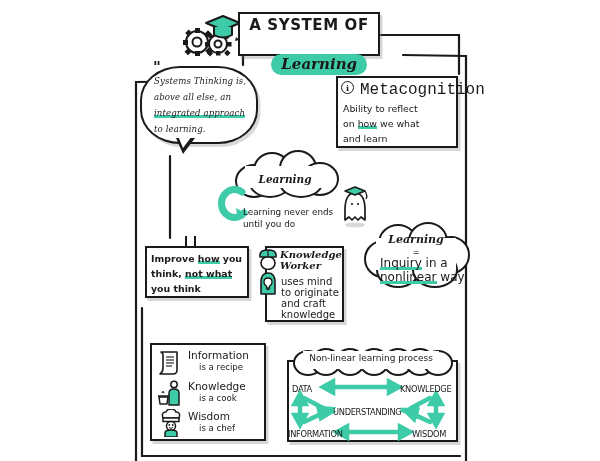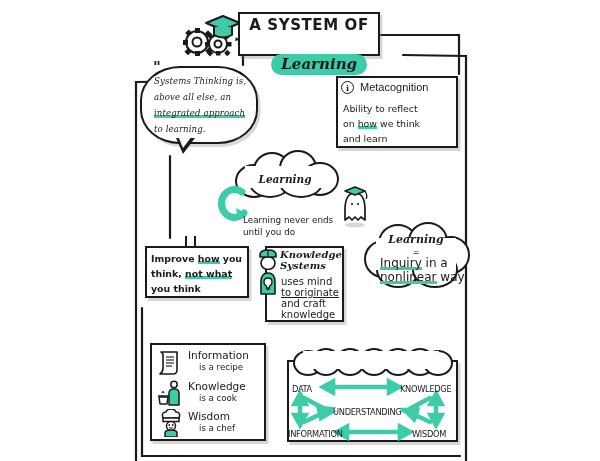--- a/index.html
+++ b/index.html
@@ -130,22 +130,22 @@
     border-radius: 50%;
     font-size: 8px;
     line-height: 13px;
     text-align: center;
     font-family: "DejaVu Serif", serif;
     font-weight: bold;
     box-sizing: border-box;
   }
   #meta-title {
     left: 360px; top: 73px;
-    font-family: Liberation Sans, sans-serif;
-    font-size: 11px;
+    font-family: Liberation Mono, monospace;
+    font-size: 16px;
   }
   .meta-line {
     left: 343px;
     font-family: "DejaVu Sans", sans-serif;
     font-size: 9.4px;
   }
   #m1 { top: 95px; }
   #m2 { top: 110px; }
   #m3 { top: 125px; }
 
@@ -177,21 +177,20 @@
   #ll-arrow {
     position: absolute;
     left: 216px; top: 178px;
     width: 34px; height: 36px;
   }
 
   .ll-sub {
     left: 243px;
     font-family: "DejaVu Sans", sans-serif;
     font-size: 8.8px;
-    margin-top: 8px;
   }
   #lls1 { top: 199px; }
   #lls2 { top: 211px; }
 
   #grad-ghost { position: absolute; left: 340px; top: 176px; width: 30px; height: 44px; }
 
   
   #lq-cloud { position: absolute; left: 364px; top: 214px; width: 104px; height: 64px; }
   #lq-cloud .puff {
     position: absolute;
@@ -267,21 +266,21 @@
     font-size: 10px;
   }
   #kw-title1 { top: 241px; }
   #kw-title2 { top: 252px; }
   .kw-line {
     left: 281px;
     font-family: "DejaVu Sans", sans-serif;
     font-size: 10px;
   }
   #k1 { top: 268px; }
-  #k2 { top: 279px; text-decoration: underline; }
+  #k2 { top: 279px; }
   #k3 { top: 290px; }
   #k4 { top: 301px; }
 
   
   #rcc-card {
     left: 150px; top: 335px;
     width: 116px; height: 98px;
   }
   .rcc-main {
     position: absolute;
@@ -414,21 +413,21 @@
   <div class="txt" id="quote-mark">"</div>
   <div class="txt quote-line" id="q1">Systems Thinking is,</div>
   <div class="txt quote-line" id="q2">above all else, an</div>
   <div class="txt quote-line" id="q3"><span class="hl">integrated approach</span></div>
   <div class="txt quote-line" id="q4">to learning.</div>
 
   <div class="sketchbox" id="meta-card"></div>
   <div id="meta-icon">i</div>
   <div class="txt" id="meta-title">Metacognition</div>
   <div class="txt meta-line" id="m1">Ability to reflect</div>
-  <div class="txt meta-line" id="m2"><span>on </span><span class="hl">how</span><span> we think</span></div>
+  <div class="txt meta-line" id="m2"><span>on </span><span class="hl">how</span><span> we what</span></div>
   <div class="txt meta-line" id="m3">and learn</div>
 
   <div id="ll-cloud">
     <div class="puff" style="left:2px;  top:14px; width:34px; height:30px;"></div>
     <div class="puff" style="left:20px; top:2px;  width:34px; height:32px;"></div>
     <div class="puff" style="left:46px; top:0px;  width:34px; height:32px;"></div>
     <div class="puff" style="left:68px; top:12px; width:34px; height:30px;"></div>
     <div class="puff" style="left:16px; top:18px; width:38px; height:26px;"></div>
     <div class="puff" style="left:46px; top:18px; width:40px; height:26px;"></div>
     <div style="position:absolute;left:12px;top:16px;width:80px;height:22px;background:#fff;"></div>
@@ -480,21 +479,21 @@
     <line x1="10" y1="2" x2="10" y2="9" stroke="#1A1A1A" stroke-width="1.2"></line>
   </svg>
 
   <svg id="kw-icon2" viewBox="0 0 20 25">
     <path d="M3,24 L3,12 Q3,3 10,3 Q17,3 17,12 L17,24 Z" fill="#3ECBA7" stroke="#1A1A1A" stroke-width="1.6" stroke-linejoin="round"></path>
     <path d="M10,8 Q14,8 14,12 Q14,15 11.5,16 L11.5,18 L8.5,18 L8.5,16 Q6,15 6,12 Q6,8 10,8 Z" fill="#FFFFFF" stroke="#1A1A1A" stroke-width="1.3"></path>
     <line x1="8.5" y1="19.5" x2="11.5" y2="19.5" stroke="#1A1A1A" stroke-width="1.2"></line>
   </svg>
 
   <div id="kw-title1">Knowledge</div>
-  <div id="kw-title2">Systems</div>
+  <div id="kw-title2">Worker</div>
   <div class="txt kw-line" id="k1">uses mind</div>
   <div class="txt kw-line" id="k2">to originate</div>
   <div class="txt kw-line" id="k3">and craft</div>
   <div class="txt kw-line" id="k4">knowledge</div>
 
   <div class="sketchbox" id="rcc-card"></div>
 
   <svg id="rcc-i1" viewBox="0 0 26 26">
     <path d="M4,3 L20,3 L20,21 Q20,25 16,25 L3,25 Q6,23 6,19 L6,5 Z" fill="#FFFFFF" stroke="#1A1A1A" stroke-width="1.6" stroke-linejoin="round"></path>
     <g stroke="#1A1A1A" stroke-width="1.1">
@@ -535,20 +534,21 @@
   <div id="nl-cloud">
     <div class="puff" style="left:0px;   top:2px;  width:26px; height:22px;"></div>
     <div class="puff" style="left:18px;  top:0px;  width:26px; height:24px;"></div>
     <div class="puff" style="left:42px;  top:0px;  width:26px; height:24px;"></div>
     <div class="puff" style="left:66px;  top:0px;  width:26px; height:24px;"></div>
     <div class="puff" style="left:90px;  top:0px;  width:26px; height:24px;"></div>
     <div class="puff" style="left:112px; top:0px;  width:26px; height:24px;"></div>
     <div class="puff" style="left:130px; top:2px;  width:26px; height:22px;"></div>
     <div style="position:absolute;left:10px;top:3px;width:136px;height:18px;background:#fff;"></div>
   </div>
+  <div id="nl-title">Non-linear learning process</div>
 
   <svg class="overlay" viewBox="0 0 600 461">
     <g stroke="#3ECBA7" stroke-width="4.5" fill="#3ECBA7" stroke-linecap="round">
 
       <line x1="329" y1="379" x2="393" y2="379"></line>
       <path d="M323,379 l10,-5.5 l0,11 z"></path>
       <path d="M399,379 l-10,-5.5 l0,11 z"></path>
 
       <line x1="343" y1="424" x2="404" y2="424"></line>
       <path d="M337,424 l10,-5.5 l0,11 z"></path>

